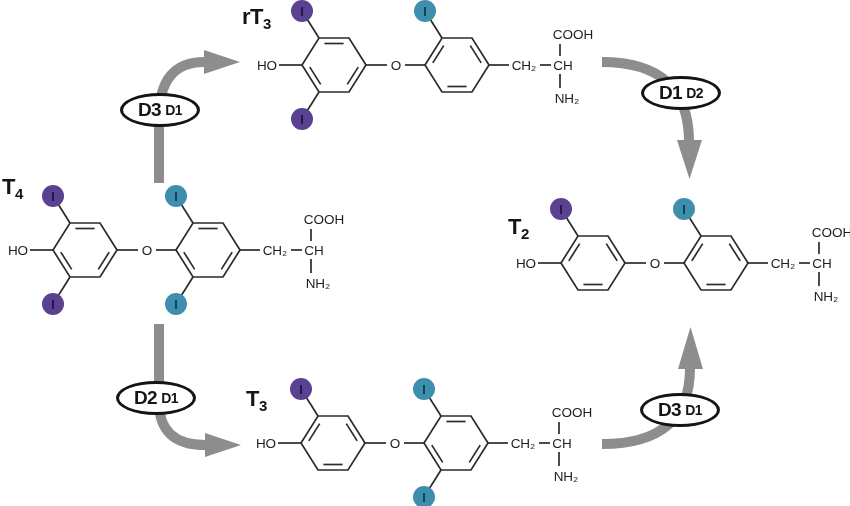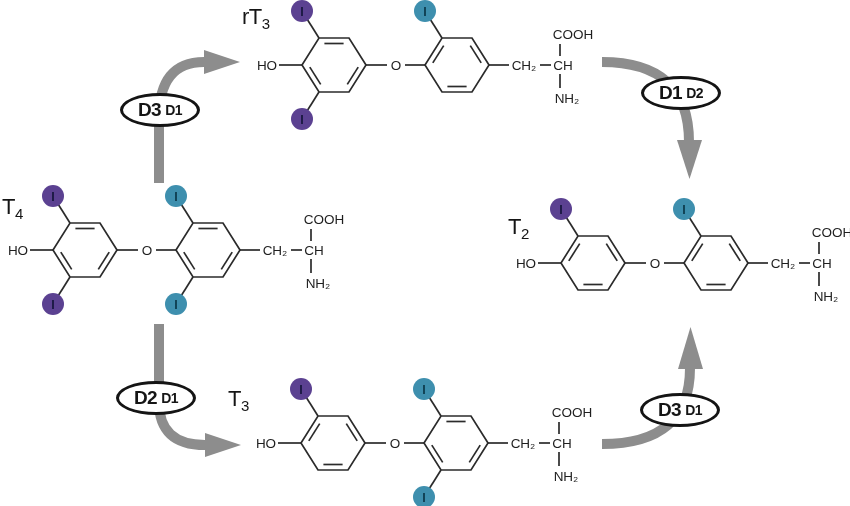--- a/index.html
+++ b/index.html
@@ -5,21 +5,21 @@
   html,body{margin:0;padding:0;background:#ffffff;}
   .canvas{
     position:relative;width:850px;height:506px;background:var(--bg,#ffffff);
     overflow:hidden;font-family:"Liberation Sans",sans-serif;
   }
   .arrows{position:absolute;left:0;top:0;z-index:1;}
   .arrows path{stroke:var(--arrow,#8d8d8d);stroke-width:10;fill:none;}
   .arrows polygon{fill:var(--arrow,#8d8d8d);}
   .mol{position:absolute;width:345px;height:132px;z-index:2;}
   .mol-label{
-    position:absolute;z-index:2;font-weight:normal;font-size:22px;line-height:1;
+    position:absolute;z-index:2;font-weight:bold;font-size:22px;line-height:1;
     color:var(--label-text,#151515);letter-spacing:-0.5px;
   }
   .mol-label sub{font-size:15px;line-height:1;}
   .enzyme{
     position:absolute;z-index:3;width:80px;height:34px;box-sizing:border-box;
     border:3px solid var(--oval-border,#141414);border-radius:50%;
     background:#ffffff;display:flex;align-items:center;justify-content:center;
     gap:4px;color:var(--label-text,#151515);letter-spacing:-0.5px;
   }
   .enz-big{font-size:19px;font-weight:bold;}
@@ -171,23 +171,23 @@
         <text x="268" y="69.5" text-anchor="middle" font-size="13.5" font-weight="normal" fill="#1f1f1f" font-family="Liberation Sans, sans-serif">CH₂</text>
         <text x="307" y="69.5" text-anchor="middle" font-size="13.5" font-weight="normal" fill="#1f1f1f" font-family="Liberation Sans, sans-serif">CH</text>
         <text x="317" y="39" text-anchor="middle" font-size="13.5" font-weight="normal" fill="#1f1f1f" font-family="Liberation Sans, sans-serif">COOH</text>
         <text x="311" y="103" text-anchor="middle" font-size="13.5" font-weight="normal" fill="#1f1f1f" font-family="Liberation Sans, sans-serif">NH₂</text>
         <circle cx="46" cy="11" r="11" fill="#5b4191"></circle>
         <text x="46" y="15.5" text-anchor="middle" font-size="12.5" font-weight="bold" fill="#17173f" font-family="Liberation Sans, sans-serif">I</text>
         <circle cx="169" cy="11" r="11" fill="#3e8fae"></circle>
         <text x="169" y="15.5" text-anchor="middle" font-size="12.5" font-weight="bold" fill="#0c3a4c" font-family="Liberation Sans, sans-serif">I</text>
       </svg></div>
 
-  <div class="mol-label" style="left:2px;top:196px"><span>T</span><sub>4</sub></div>
+  <div class="mol-label" style="left:2px;top:176px"><span>T</span><sub>4</sub></div>
   <div class="mol-label" style="left:242px;top:6px"><span>rT</span><sub>3</sub></div>
-  <div class="mol-label" style="left:228px;top:388px"><span>T</span><sub>3</sub></div>
+  <div class="mol-label" style="left:246px;top:388px"><span>T</span><sub>3</sub></div>
   <div class="mol-label" style="left:508px;top:216px"><span>T</span><sub>2</sub></div>
 
   <div class="enzyme" style="left:120px;top:93px">
     <span class="enz-big">D3</span>
     <span class="enz-small">D1</span>
   </div>
   <div class="enzyme" style="left:641px;top:76px">
     <span class="enz-big">D1</span>
     <span class="enz-small">D2</span>
   </div>

